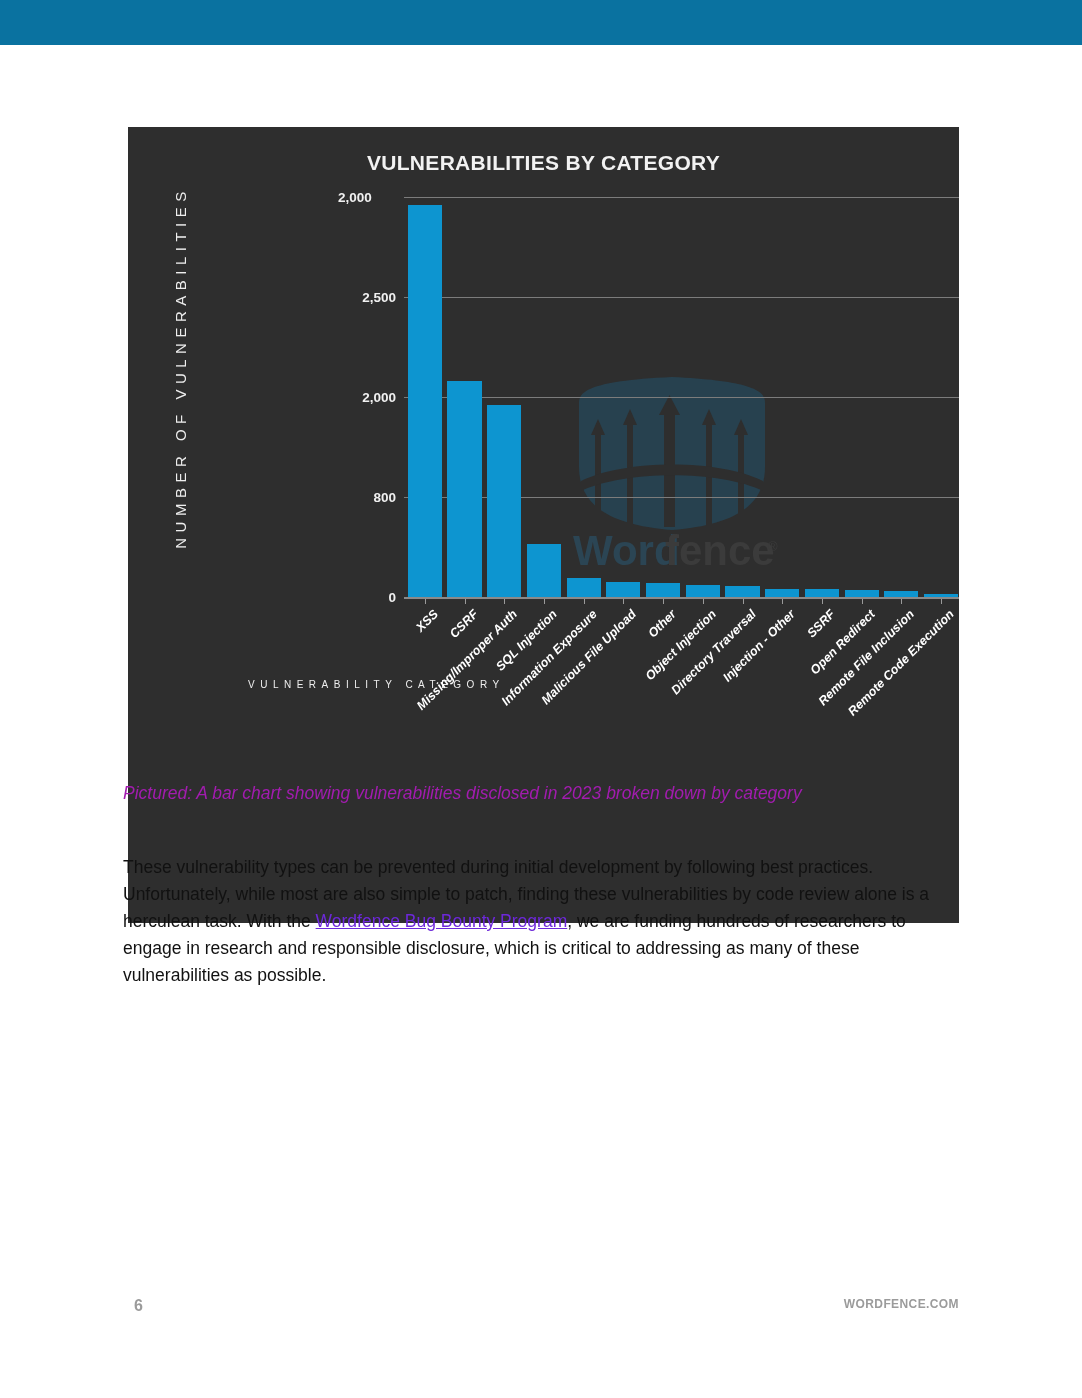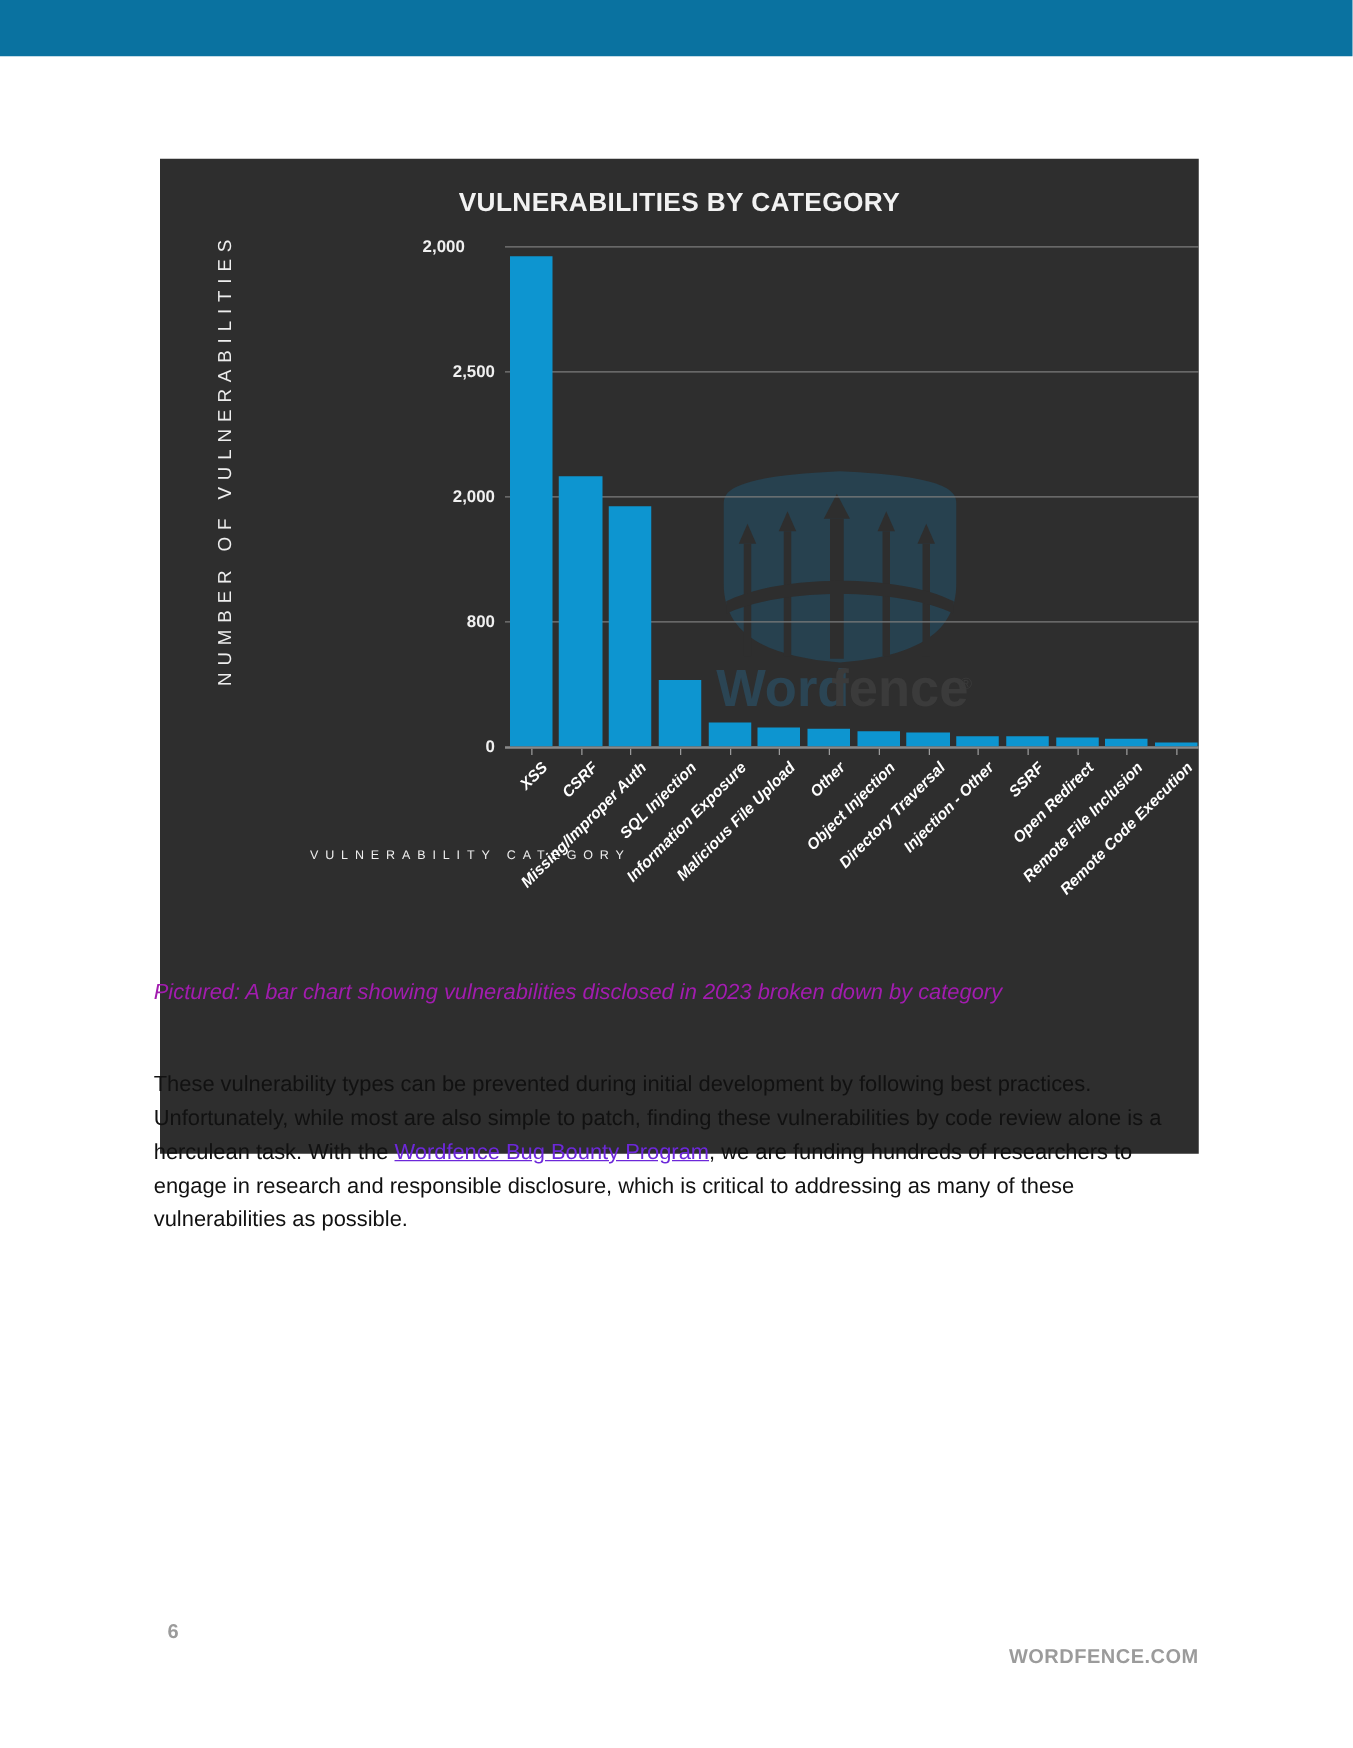--- a/index.html
+++ b/index.html
@@ -189,25 +189,24 @@
     left: 134px;
     top: 1297px;
     font-size: 16px;
     font-weight: bold;
     color: #9b9b9b;
   }
   .footer-site {
     position: absolute;
     right: 123px;
     top: 1297px;
-    font-size: 16px;
+    font-size: 12px;
     font-weight: bold;
     color: #9b9b9b;
     letter-spacing: .4px;
-    margin-top: 20px;
   }
 </style>
 </head>
 <body>
 
 <div class="brand-bar"></div>
 
 <div class="chart-panel">
 
   <div class="chart-title">VULNERABILITIES BY CATEGORY</div>

